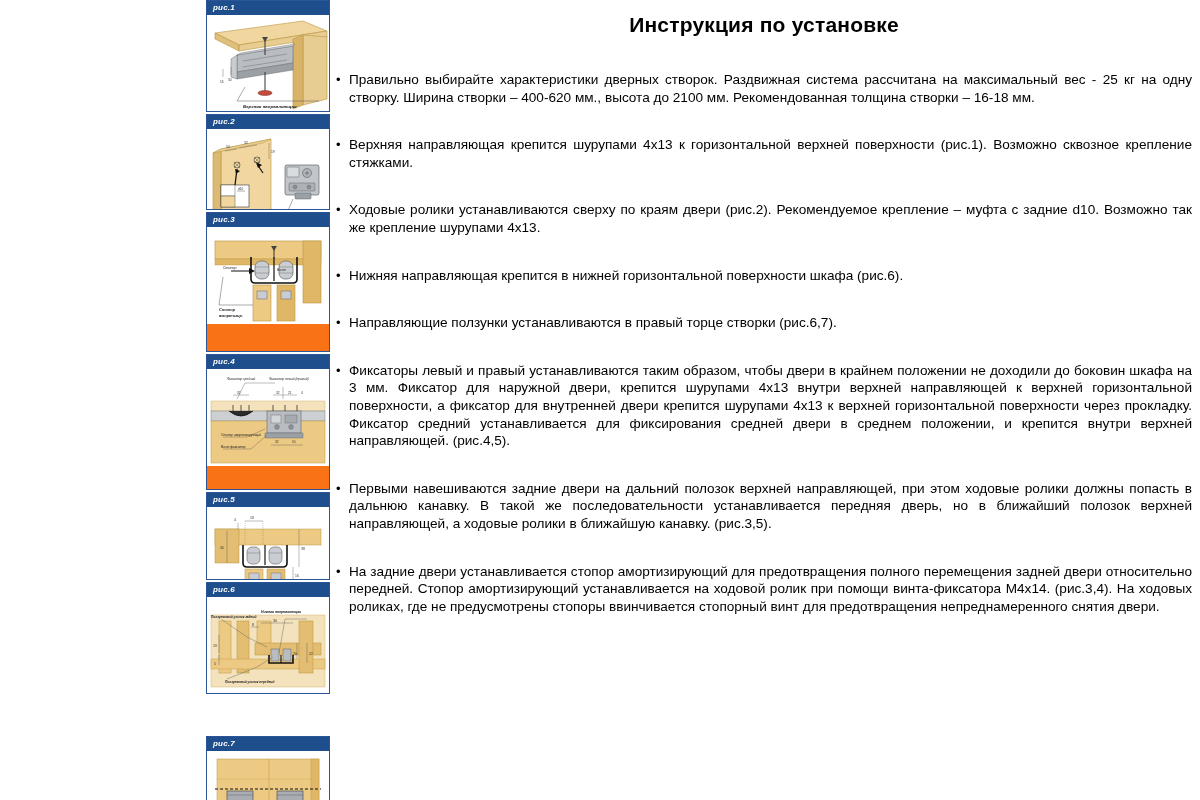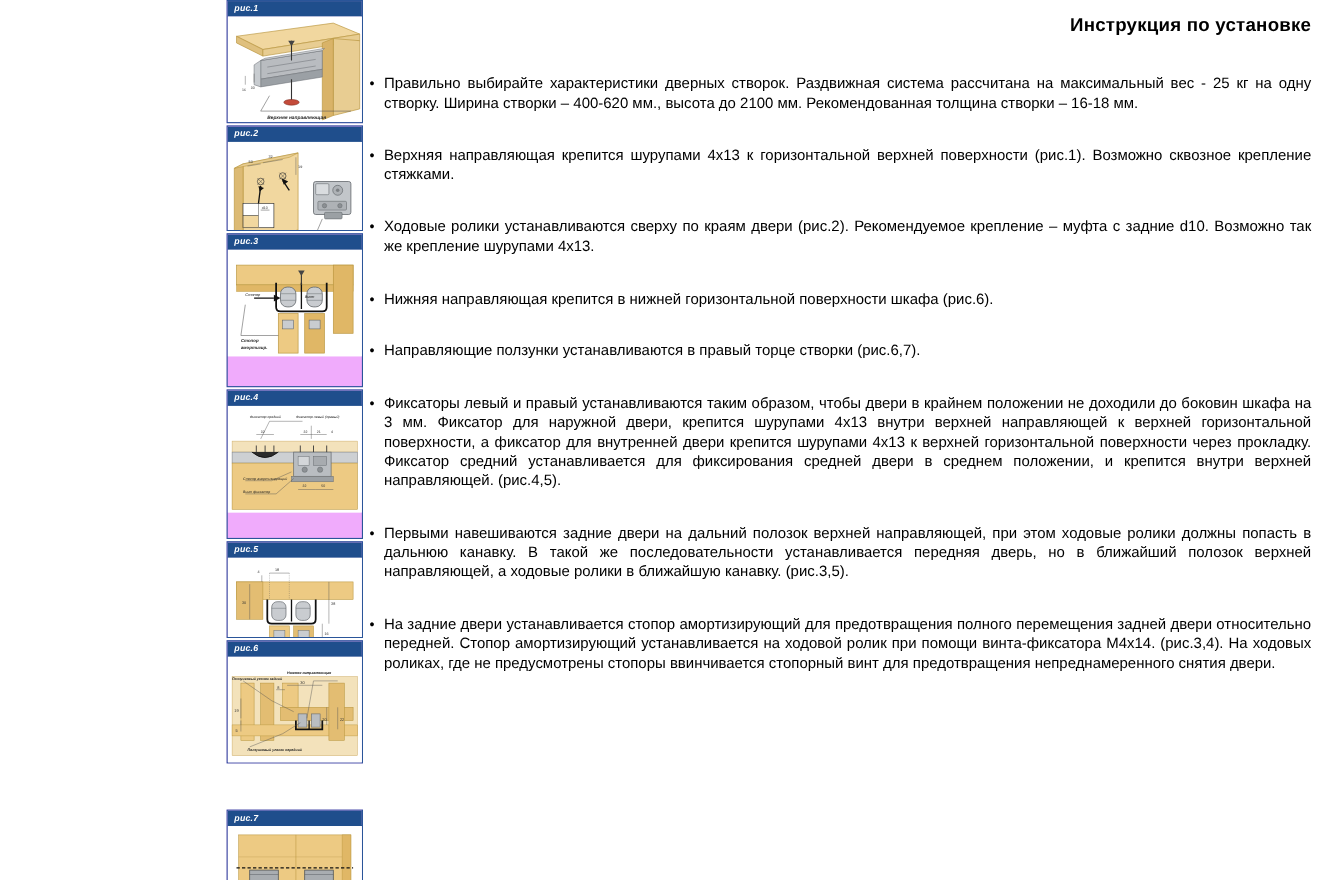--- a/index.html
+++ b/index.html
@@ -27,21 +27,21 @@
     left: 206px;
     top: 0px;
     width: 124px;
     height: 800px;
   }
   .figure-box {
     position: relative;
     width: 124px;
     border: 1px solid #2a5599;
     box-sizing: border-box;
-    background: #f0abfc;
+    background: #f97316;
     margin-bottom: 2px;
     overflow: hidden;
   }
   .figure-header {
     height: 13px;
     background: #1f4e8c;
     border-bottom: 1px solid #1f4e8c;
     display: flex;
     align-items: center;
     padding-left: 6px;
@@ -64,22 +64,22 @@
 
   
   #content-column {
     position: absolute;
     left: 336px;
     top: 0px;
     width: 856px;
     height: 800px;
   }
   #doc-title {
-    text-align: right;
-    font-size: 17px;
+    text-align: center;
+    font-size: 21px;
     font-weight: bold;
     font-family: "Liberation Sans", sans-serif;
     color: #000000;
     margin-top: 13px;
     margin-bottom: 0;
     letter-spacing: 0.2px;
   }
   #instruction-list {
     margin: 0;
     padding: 0;

